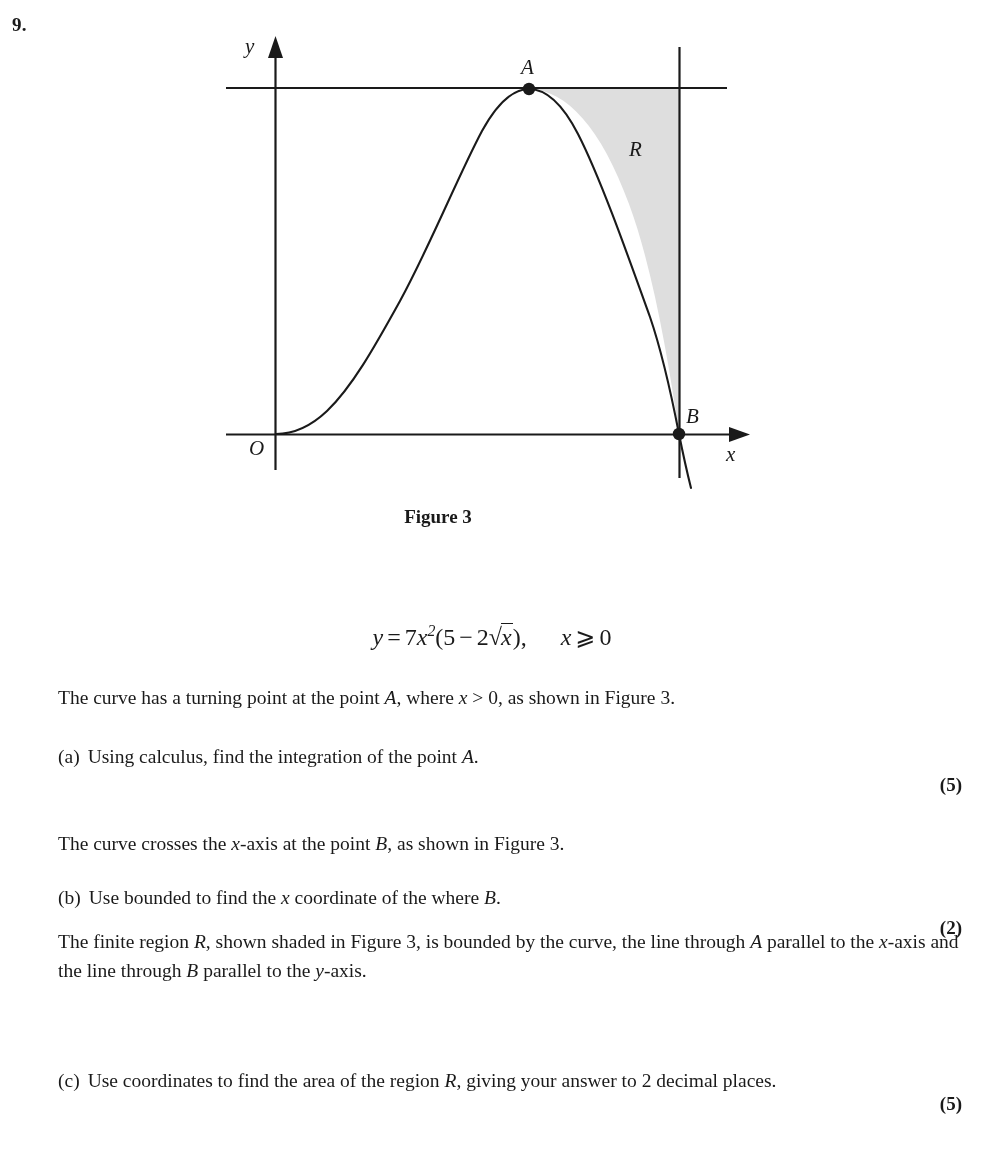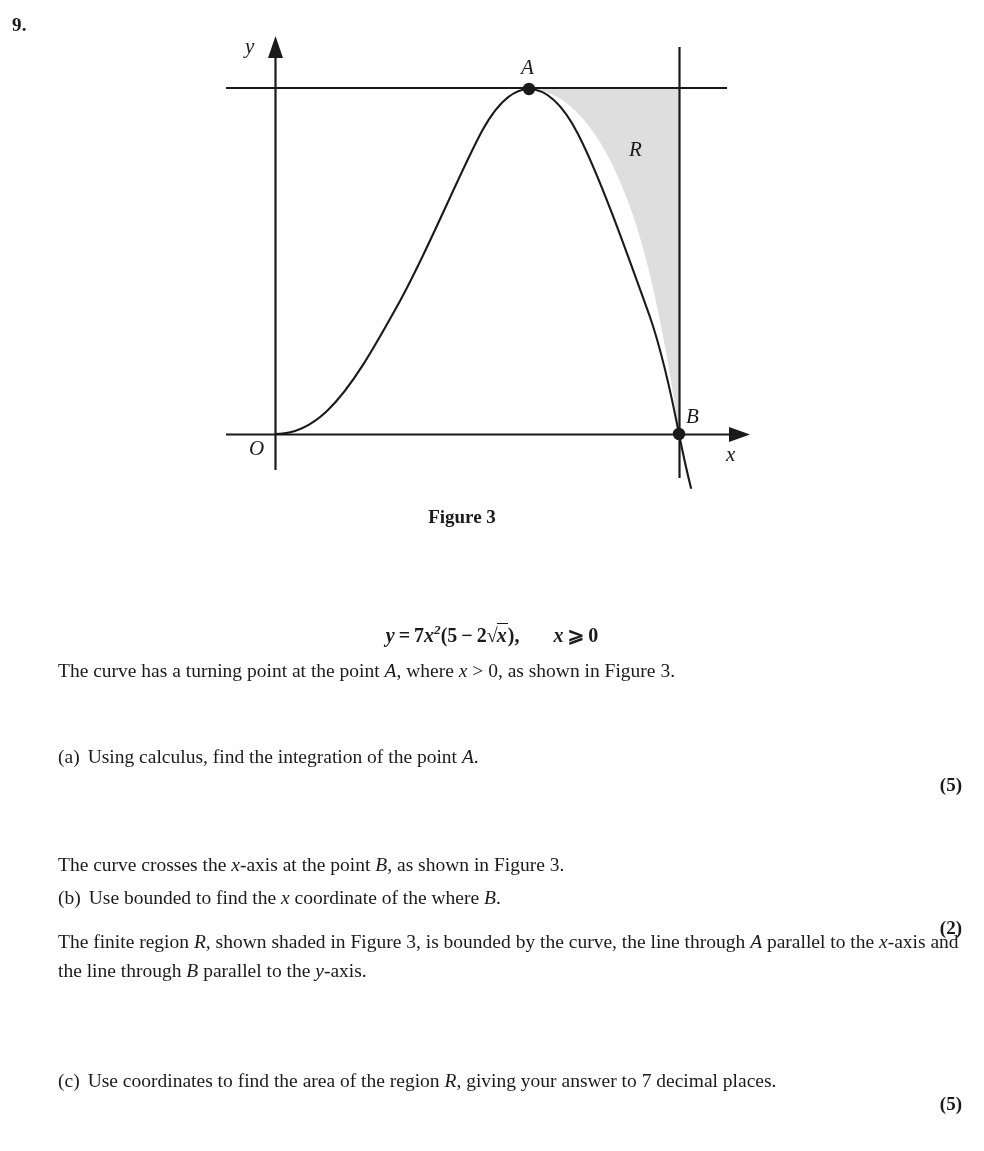--- a/index.html
+++ b/index.html
@@ -42,31 +42,29 @@
   .figure-svg { display: block; }
 
   .fig-caption {
     position: absolute;
     top: 506px;
     left: 0;
     width: 876px;
     text-align: center;
     font-weight: bold;
     font-size: 19px;
-    padding-left: 24px;
   }
   .para { position: absolute; left: 58px; width: 910px; font-size: 19.5px; line-height: 29px; }
 
   .eqn {
     position: absolute;
     left: 0;
     width: 984px;
     text-align: center;
-    font-size: 20px;
-    font-weight: bold;
+    font-size: 24px;
   }
 
   .part {
     position: absolute;
     left: 58px;
     width: 910px;
     font-size: 19.5px;
     line-height: 29px;
     padding-left: 38px;
     text-indent: -38px;
@@ -153,40 +151,40 @@
     <div style="position:absolute; left:629px; top:137px; font-size:21px; font-style:italic;">R</div>
   </div>
 
   <div class="fig-caption">Figure 3</div>
 
 
   <div class="eqn" style="top:622px;">
     <span class="mrow"><i>y</i><span class="thin"></span><span>=</span><span class="thin"></span><span>7</span><i>x</i><span class="sup">2</span><span>(</span><span>5</span><span class="thin"></span><span>−</span><span class="thin"></span><span>2</span><span class="radic"><span class="rad-glyph">√</span><span class="rad-body">x</span></span><span>)</span><span>,</span><span class="gap-wide"></span><i>x</i><span class="thin"></span><span>⩾</span><span class="thin"></span><span>0</span></span>
   </div>
 
-  <div class="para" style="top:656px;">
+  <div class="para" style="top:683px;">
     <span>The curve has a turning point at the point </span><i>A</i><span>, where </span><i>x</i><span> &gt; 0, as shown in Figure 3.</span>
   </div>
 
   <div class="part" style="top:742px;">
     <span>(a)</span><span class="thin"></span><span class="thin"></span><span>Using calculus, find the integration of the point </span><i>A</i><span>.</span>
   </div>
   <div class="marks" style="top:774px;">(5)</div>
 
-  <div class="para" style="top:850px;">
+  <div class="para" style="top:829px;">
     <span>The curve crosses the </span><i>x</i><span>-axis at the point </span><i>B</i><span>, as shown in Figure 3.</span>
   </div>
 
   <div class="part" style="top:883px;">
     <span>(b)</span><span class="thin"></span><span class="thin"></span><span>Use bounded to find the </span><i>x</i><span> coordinate of the where </span><i>B</i><span>.</span>
   </div>
   <div class="marks" style="top:917px;">(2)</div>
 
   <div class="para" style="top:927px; width:915px;">
     <span>The finite region </span><i>R</i><span>, shown shaded in Figure 3, is bounded by the curve, the line through </span><i>A</i><span> parallel to the </span><i>x</i><span>-axis and the line through </span><i>B</i><span> parallel to the </span><i>y</i><span>-axis.</span>
   </div>
 
   <div class="part" style="top:1066px;">
-    <span>(c)</span><span class="thin"></span><span class="thin"></span><span>Use coordinates to find the area of the region </span><i>R</i><span>, giving your answer to 7 decimal places.</span>
+    <span>(c)</span><span class="thin"></span><span class="thin"></span><span>Use coordinates to find the area of the region </span><i>R</i><span>, giving your answer to 2 decimal places.</span>
   </div>
   <div class="marks" style="top:1093px;">(5)</div>
 
 </div>
 
 </body></html>

